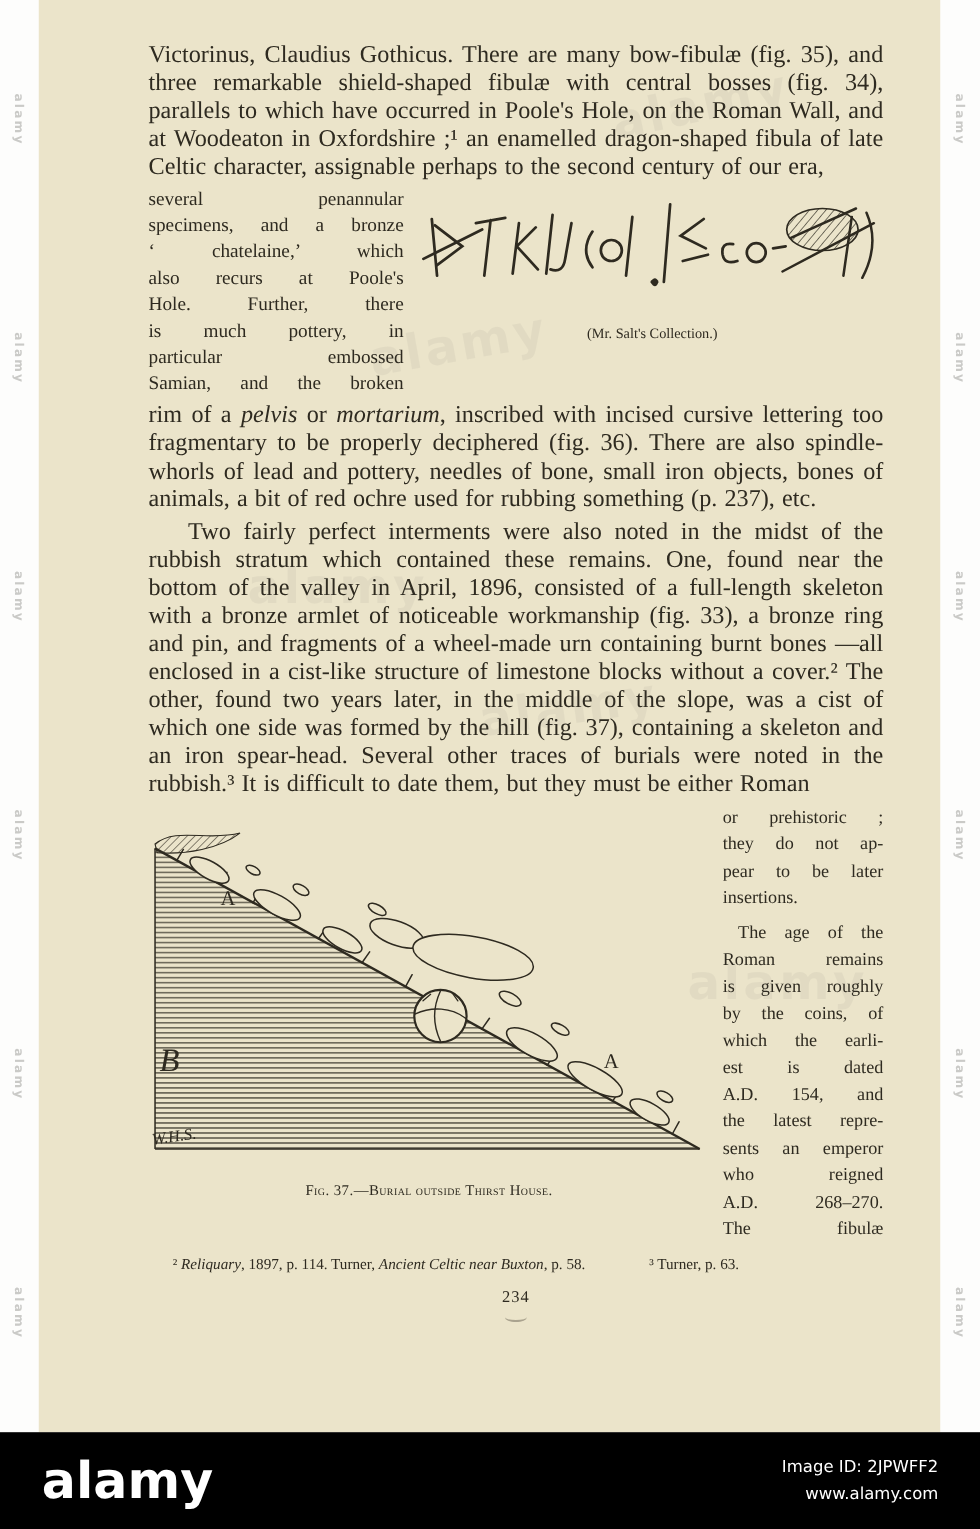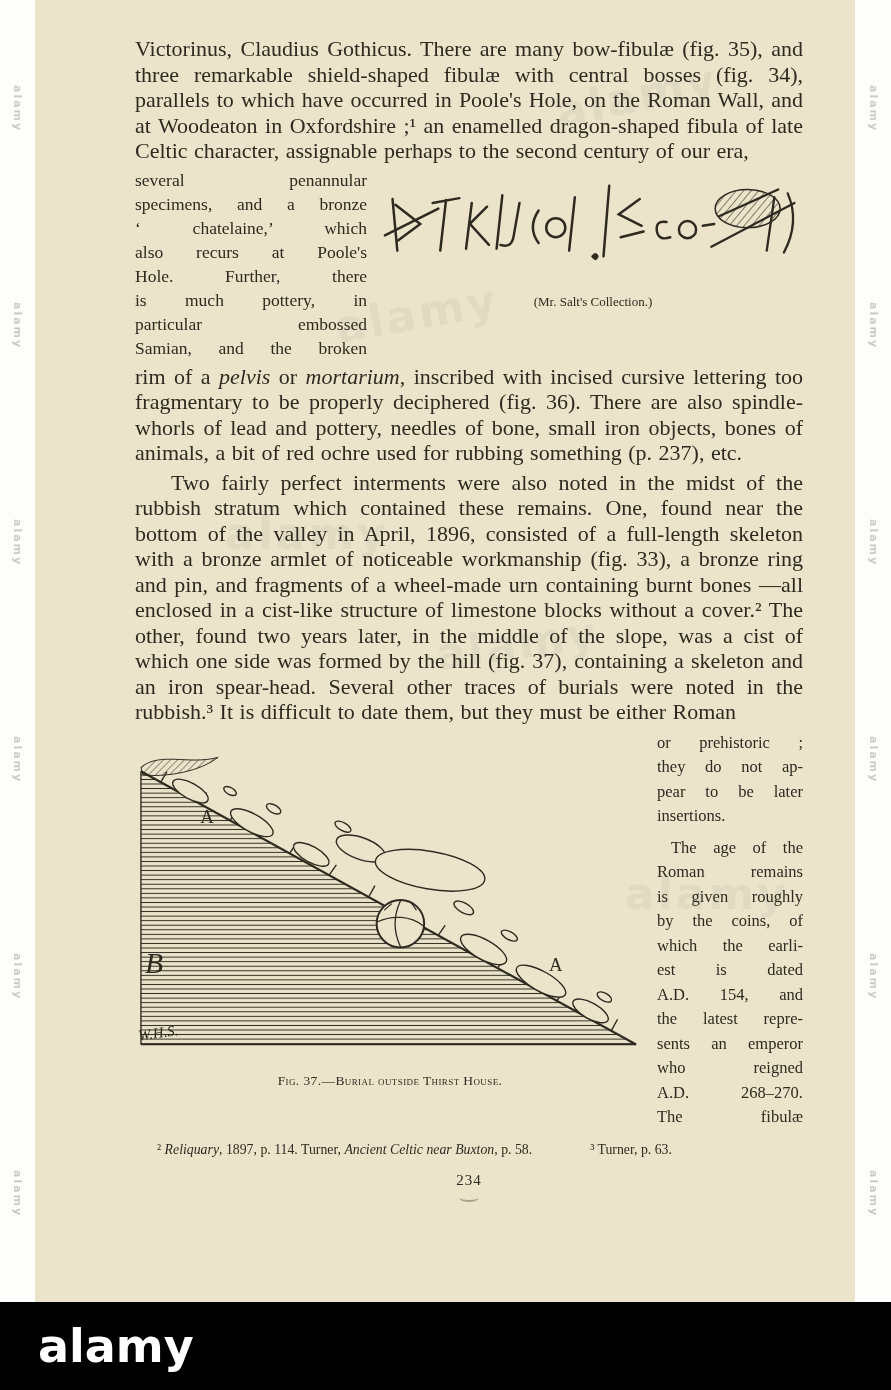--- a/index.html
+++ b/index.html
@@ -239,13 +239,17 @@
   <span class="vwm">alamy</span>
   <span class="vwm">alamy</span>
   <span class="vwm">alamy</span>
   <span class="vwm">alamy</span>
   <span class="vwm">alamy</span>
   <span class="vwm">alamy</span>
 </div>
 
 <div class="alamy-bar">
   <div class="alamy-brand">alamy</div>
+  <div class="bar-right">
+    <div><span>Image ID:</span> <span>2JPWFF2</span></div>
+    <div>www.alamy.com</div>
+  </div>
 </div>
 
 </body></html>

